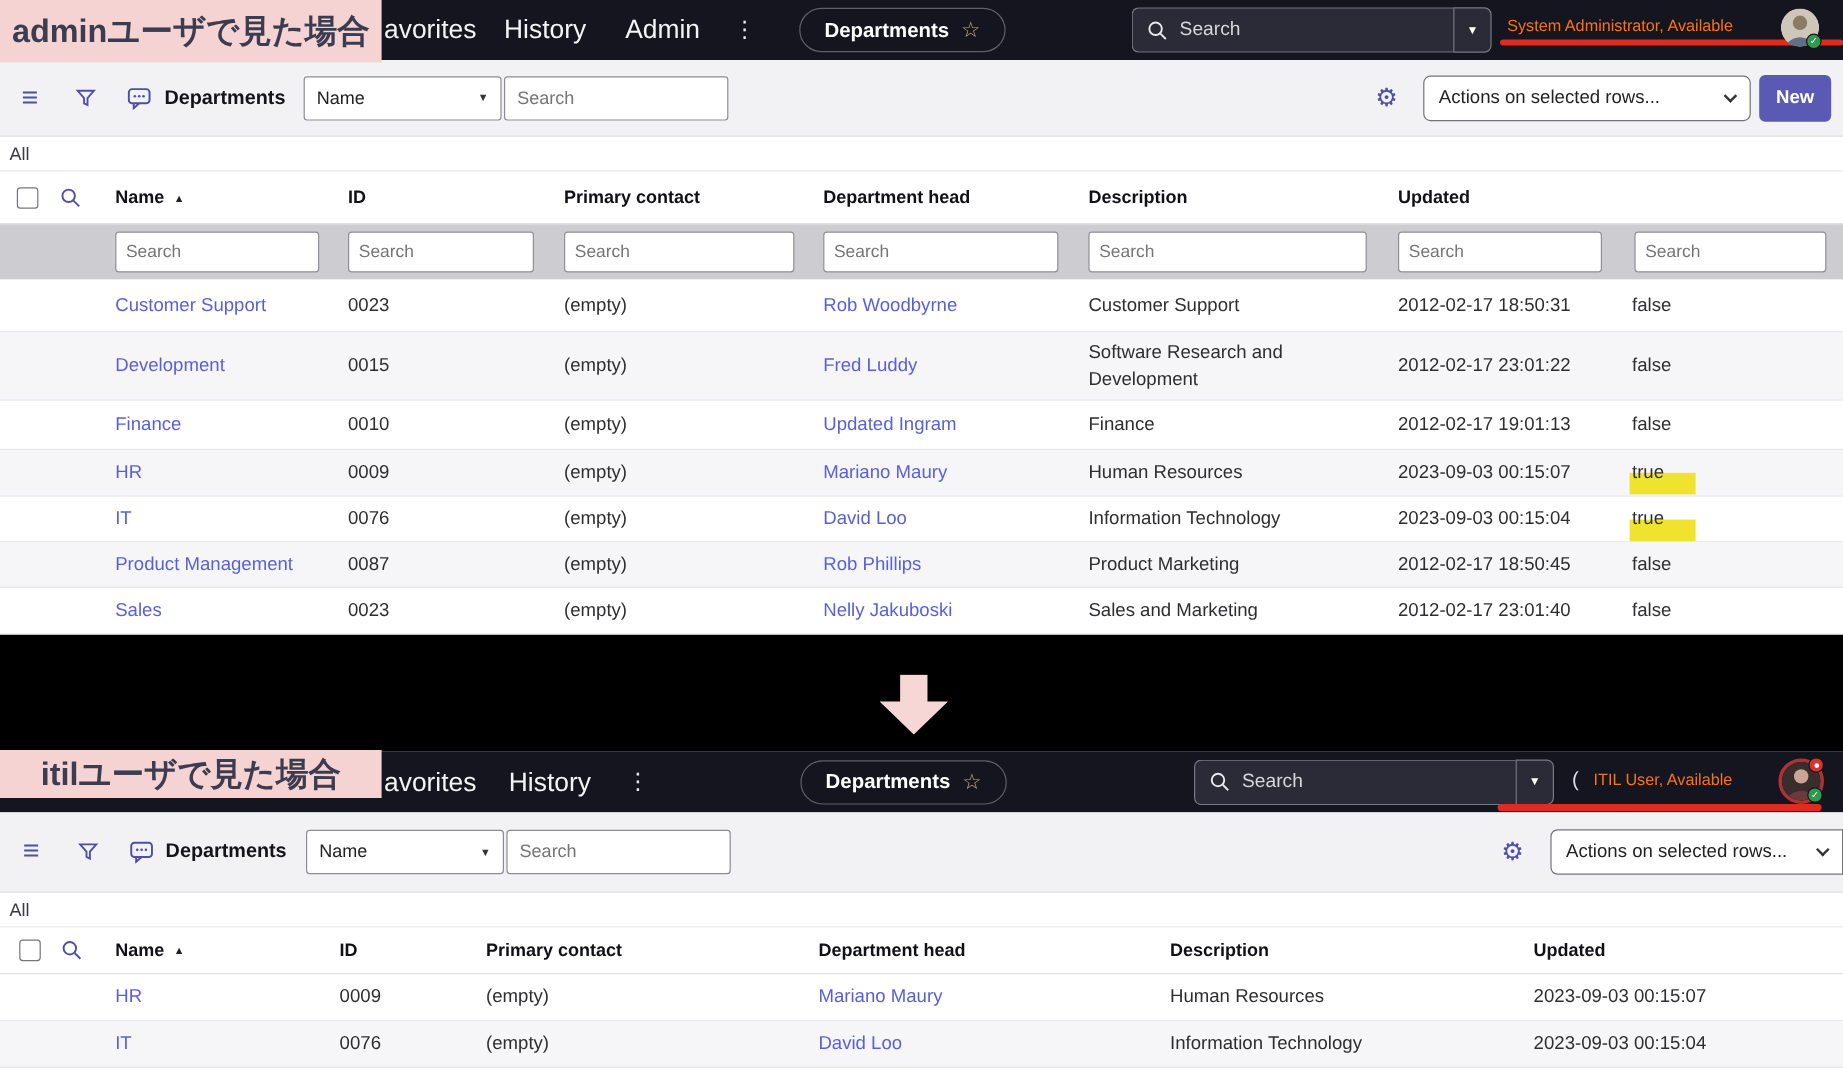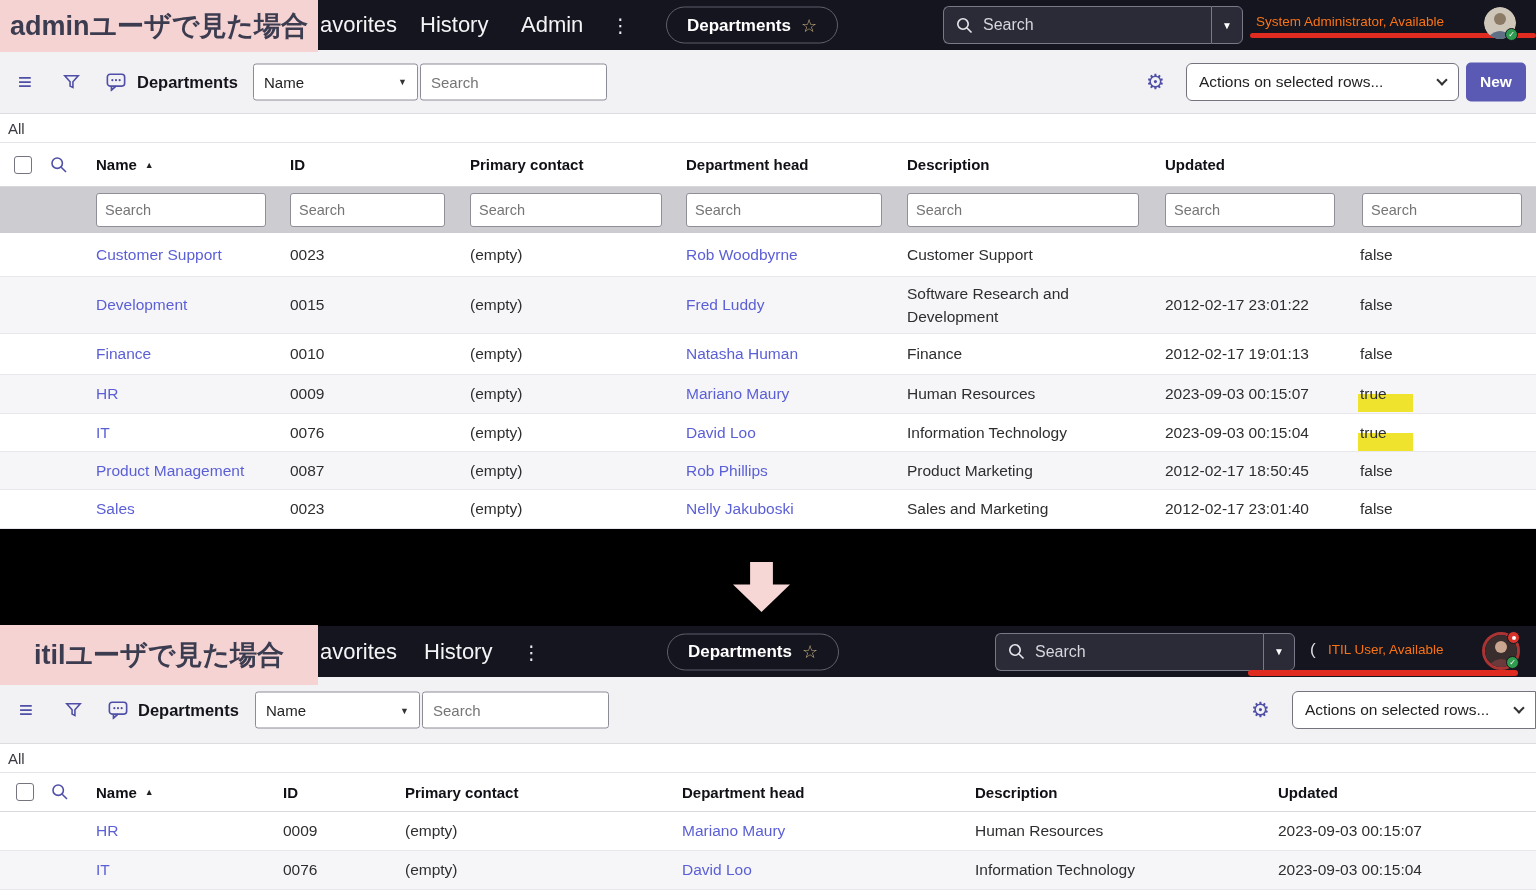--- a/index.html
+++ b/index.html
@@ -192,20 +192,21 @@
     <input class="finput" style="left: 1165px; width: 170px;" placeholder="Search">
     <input class="finput" style="left: 1362px; width: 160px;" placeholder="Search">
   </div>
 
   <div class="lrow trow t1" style="top:233px;height:44px;">
     <span class="cell c-name link">Customer Support</span>
     <span class="cell c-id">0023</span>
     <span class="cell c-primary">(empty)</span>
     <span class="cell c-head link">Rob Woodbyrne</span>
     <span class="cell c-desc">Customer Support</span>
+    <span class="cell c-updated">2012-02-17 18:50:31</span>
     <span class="cell c-active">
         <span>false</span>
       </span>
   </div>
 
   <div class="lrow trow alt t1" style="top:277px;height:57px;">
     <span class="cell c-name link">Development</span>
     <span class="cell c-id">0015</span>
     <span class="cell c-primary">(empty)</span>
     <span class="cell c-head link">Fred Luddy</span>
@@ -213,21 +214,21 @@
     <span class="cell c-updated">2012-02-17 23:01:22</span>
     <span class="cell c-active">
         <span>false</span>
       </span>
   </div>
 
   <div class="lrow trow t1" style="top:334px;height:41px;">
     <span class="cell c-name link">Finance</span>
     <span class="cell c-id">0010</span>
     <span class="cell c-primary">(empty)</span>
-    <span class="cell c-head link">Natasha Human</span>
+    <span class="cell c-head link">Updated Ingram</span>
     <span class="cell c-desc">Finance</span>
     <span class="cell c-updated">2012-02-17 19:01:13</span>
     <span class="cell c-active">
         <span>false</span>
       </span>
   </div>
 
   <div class="lrow trow alt t1" style="top:375px;height:39px;">
     <span class="cell c-name link">HR</span>
     <span class="cell c-id">0009</span>
@@ -306,21 +307,21 @@
           <circle cx="16" cy="16" r="16" fill="#3a2d2d"></circle>
           <circle cx="16" cy="12" r="6" fill="#c8a690"></circle>
           <path d="M4 30 Q16 18 28 30 L28 32 L4 32 Z" fill="#6b3a3a"></path>
         </svg>
       <span class="badge red">
           <i></i>
         </span>
       <span class="badge green">✓</span>
     </div>
   </div>
-  <div class="pink-label" style="top:625px;height:60px;">itilユーザで見た場合</div>
+  <div class="pink-label" style="top:625px;height:40px;">itilユーザで見た場合</div>
 
   <div class="toolbar" style="top:677px;height:67px;">
     <span class="tb-icon" style="left:19px;font-size:24px;">≡</span>
     <span class="tb-icon" style="left:64px;">
       <svg class="icon" width="19" height="19" viewBox="0 0 24 24">
           <path d="M3.5 4h17l-6.7 7.6V19l-3.6-1.8v-5.6L3.5 4z" fill="none" stroke="#4f4fa8" stroke-width="2"></path>
         </svg>
     </span>
     <span class="tb-icon" style="left:108px;">
       <svg class="icon" width="20" height="19" viewBox="0 0 22 20">

